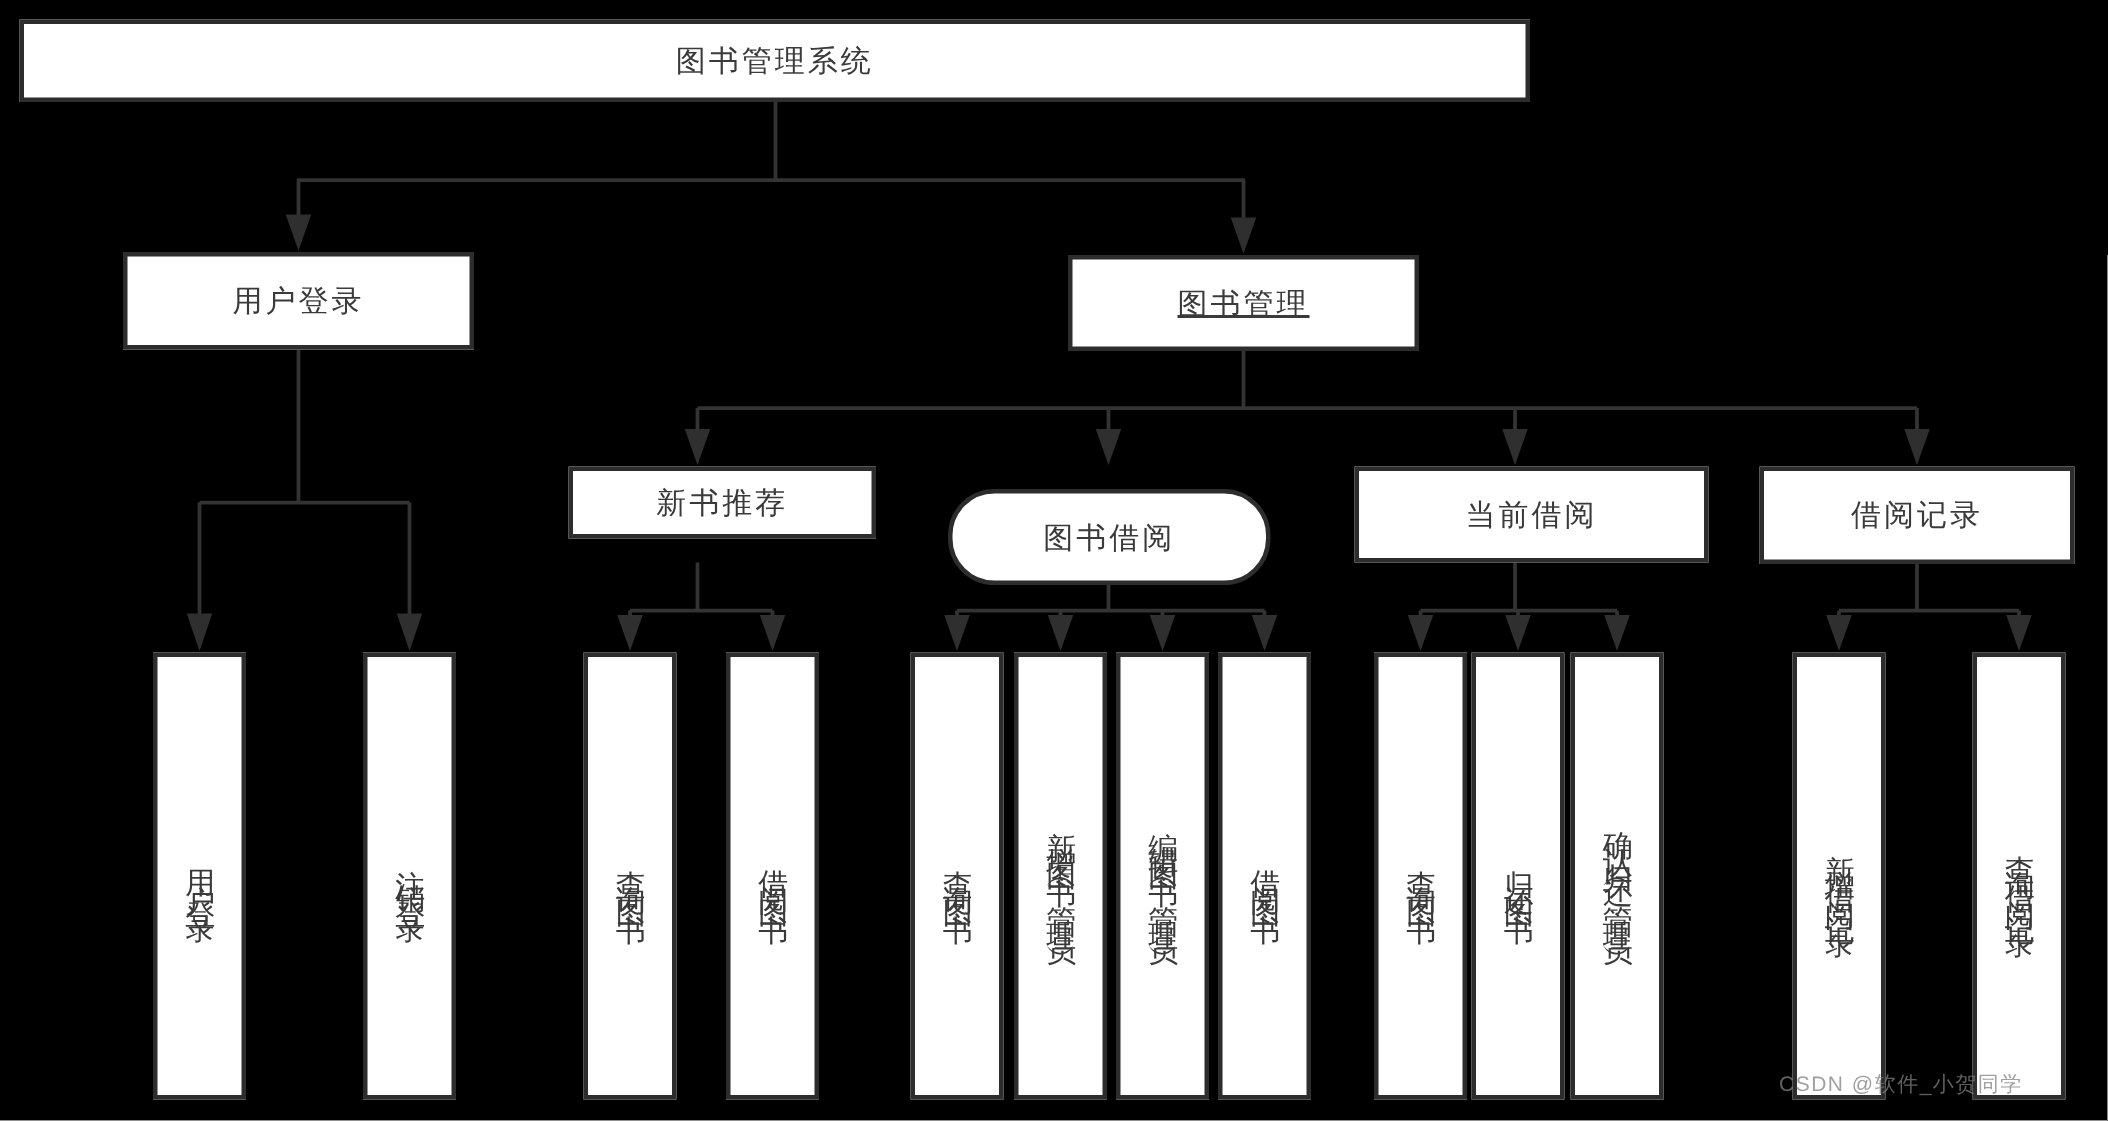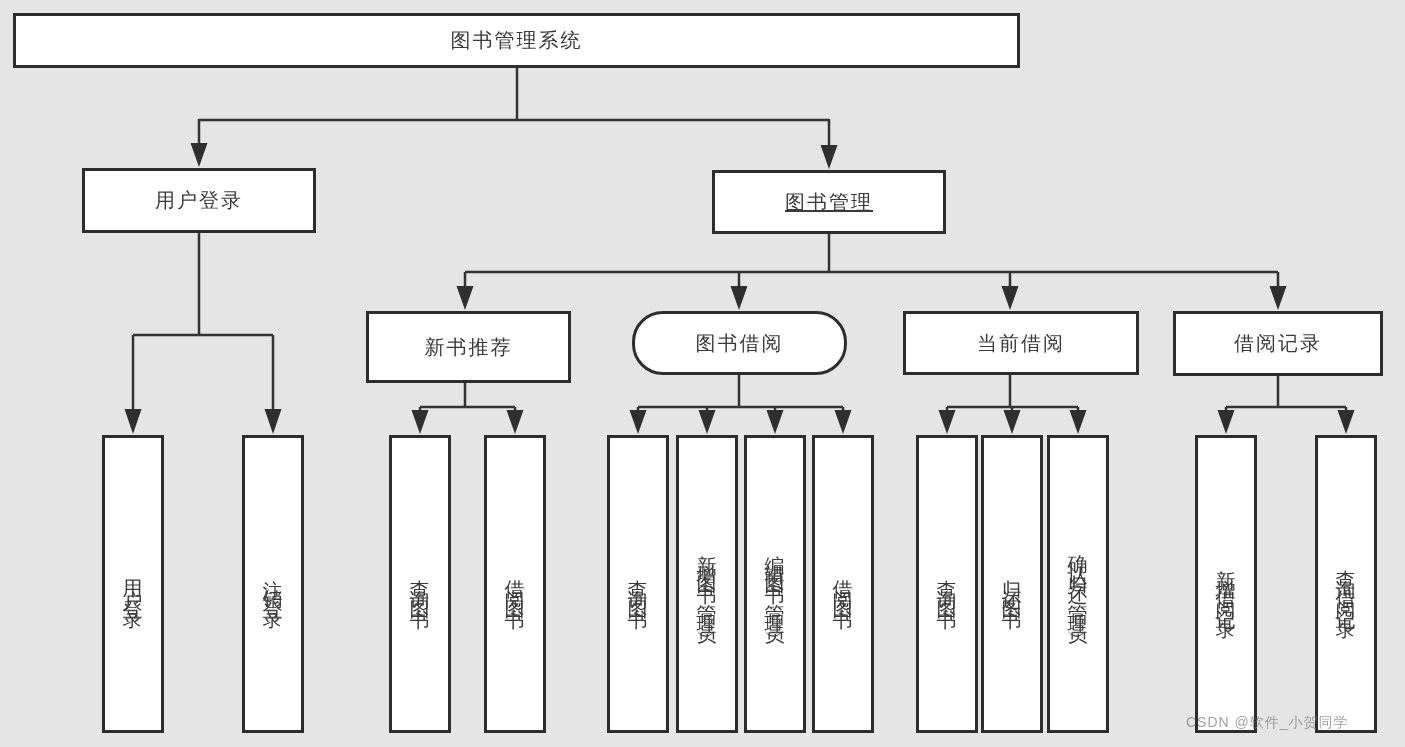--- a/index.html
+++ b/index.html
@@ -1,21 +1,21 @@
 <!DOCTYPE html>
 <html><head>
 <meta charset="utf-8">
 <style>
   html, body { margin: 0; padding: 0; background: #ffffff; }
   body { font-family: "Liberation Sans", "DejaVu Sans", sans-serif; }
   #canvas {
     position: relative;
     width: 1405px;
     height: 747px;
-    background: #e5e5e5;
+    background: #000000;
     overflow: hidden;
   }
   #connectors {
     position: absolute;
     left: 0; top: 0;
     width: 1405px; height: 747px;
     pointer-events: none;
   }
   .node {
     position: absolute;
@@ -94,22 +94,22 @@
       <polygon points="1217.5,410 1234.5,410 1226,434"></polygon>
       <polygon points="1337.5,410 1354.5,410 1346,434"></polygon>
     </g>
   </svg>
 
   <div class="node" style="left:13px; top:13px; width:1007px; height:55px;">图书管理系统</div>
 
   <div class="node" style="left:82px; top:168px; width:234px; height:65px;">用户登录</div>
   <div class="node" style="left:712px; top:170px; width:234px; height:64px;text-decoration:underline;">图书管理</div>
 
-  <div class="node" style="left:366px; top:311px; width:205px; height:72px;">新书推荐</div>
-  <div class="node" style="left:632px; top:311px; width:215px; height:64px;border-radius:31px;">图书借阅</div>
+  <div class="node" style="left:379px; top:311px; width:205px; height:48px;">新书推荐</div>
+  <div class="node" style="left:632px; top:326px; width:215px; height:64px;border-radius:31px;">图书借阅</div>
   <div class="node" style="left:903px; top:311px; width:236px; height:64px;">当前借阅</div>
   <div class="node" style="left:1173px; top:311px; width:210px; height:65px;">借阅记录</div>
 
   <div class="node leaf" style="left:102px; top:435px; width:62px; height:298px;">用户登录</div>
   <div class="node leaf" style="left:242px; top:435px; width:62px; height:298px;">注销登录</div>
 
   <div class="node leaf" style="left:389px; top:435px; width:62px; height:298px;">查询图书</div>
   <div class="node leaf" style="left:484px; top:435px; width:62px; height:298px;">借阅图书</div>
 
   <div class="node leaf" style="left:607px; top:435px; width:62px; height:298px;">查询图书</div>

